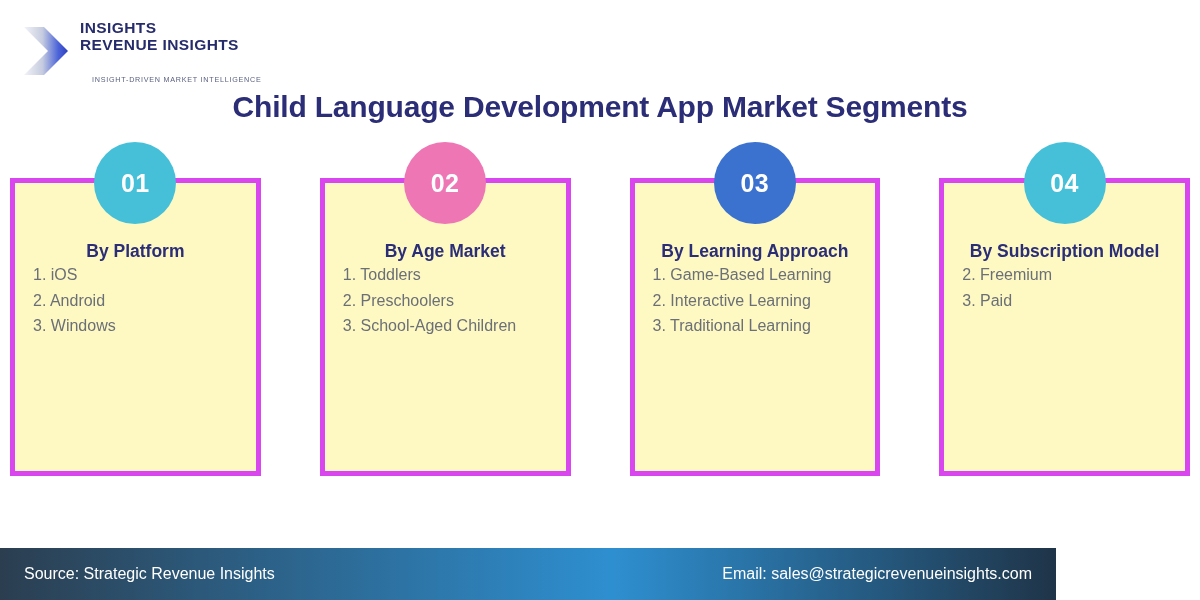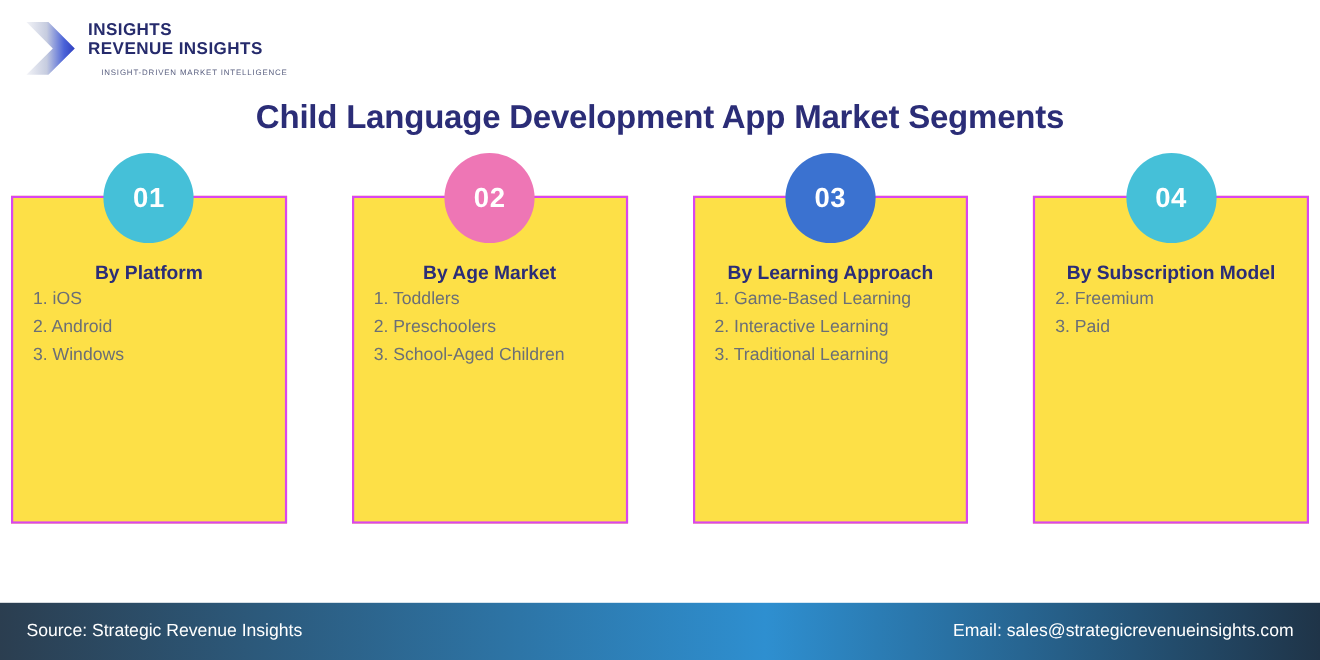--- a/index.html
+++ b/index.html
@@ -42,21 +42,21 @@
   }
   .logo-line {
     font-size: 15.5px;
     font-weight: bold;
     letter-spacing: 0.4px;
     color: #262b6c;
     line-height: 1.08;
     font-family: "Liberation Sans", sans-serif;
   }
   .logo-tagline {
-    margin-top: 8px;
+    margin-top: 22px;
     font-size: 7.2px;
     letter-spacing: 0.75px;
     color: #5a6080;
     font-family: "Liberation Sans", sans-serif;
     padding-left: 12px;
   }
 
   
   .title {
     position: absolute;
@@ -77,22 +77,22 @@
     left: 10px;
     top: 178px;
     width: 1180px;
     height: 298px;
     display: flex;
     gap: 59px;
   }
   .card {
     position: relative;
     flex: 1 1 0;
-    border: 2px solid #d946ef;
-    background: #fde047;
+    border: 5px solid #d946ef;
+    background: #fef9c3;
     padding: 58px 16px 10px 16px;
   }
   .badge {
     position: absolute;
     top: -41px;
     left: 50%;
     transform: translateX(-50%);
     width: 82px;
     height: 82px;
     border-radius: 50%;
@@ -124,21 +124,21 @@
     line-height: 25.5px;
     white-space: nowrap;
     font-family: "Liberation Sans", sans-serif;
   }
 
   
   .footer {
     position: absolute;
     left: 0;
     bottom: 0;
-    width: 1200px;
+    width: 1056px;
     height: 52px;
     display: flex;
     align-items: center;
     justify-content: space-between;
     padding: 0 24px;
     background: linear-gradient(90deg,
                 #2b3e50 0%,
                 #2a5f8f 32%,
                 #2e8fd0 58%,
                 #2a5f8f 80%,

